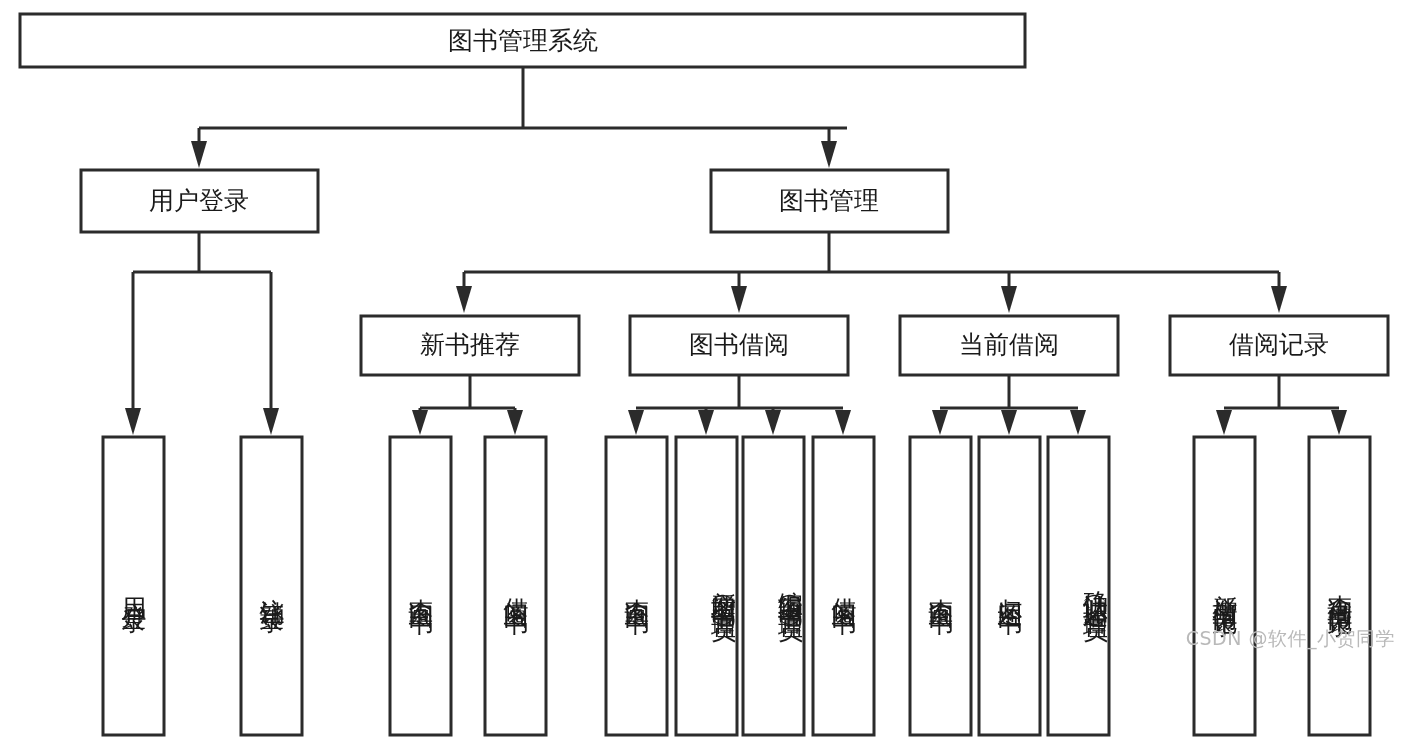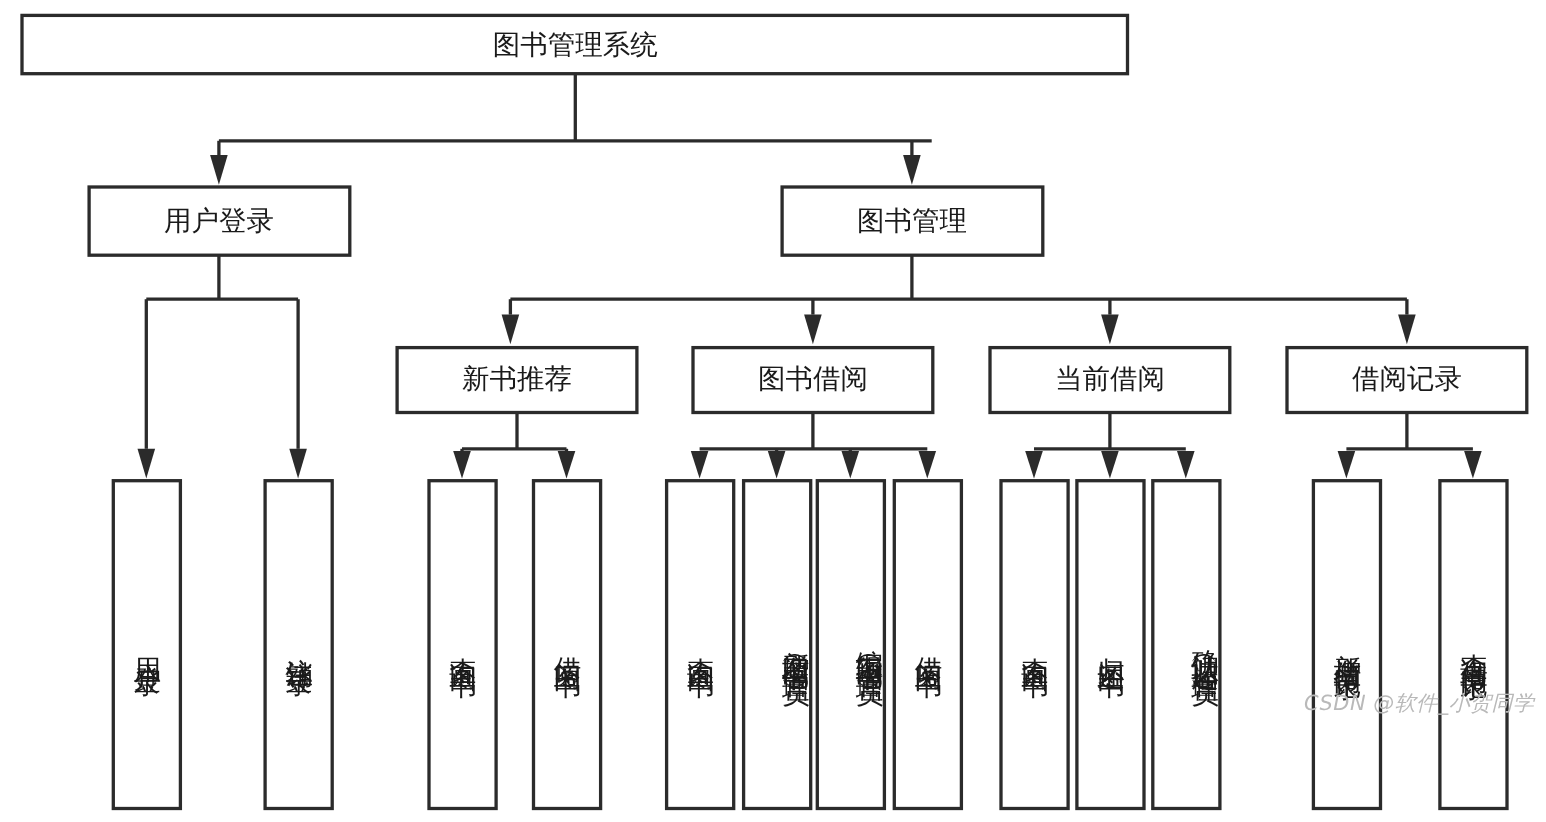--- a/index.html
+++ b/index.html
@@ -64,21 +64,20 @@
   }
   .watermark {
     position: absolute;
     right: 10px;
     bottom: 4px;
     font-family: "DejaVu Sans", "Liberation Sans", sans-serif;
     font-size: 19px;
     color: #b9b9b9;
     white-space: nowrap;
     letter-spacing: 0.5px;
-    font-style: italic;
   }
 </style>
 </head>
 <body>
 
 <div id="diagram-root">
 
   <svg id="tree-svg" viewBox="0 0 1405 747">
 
     <g>

